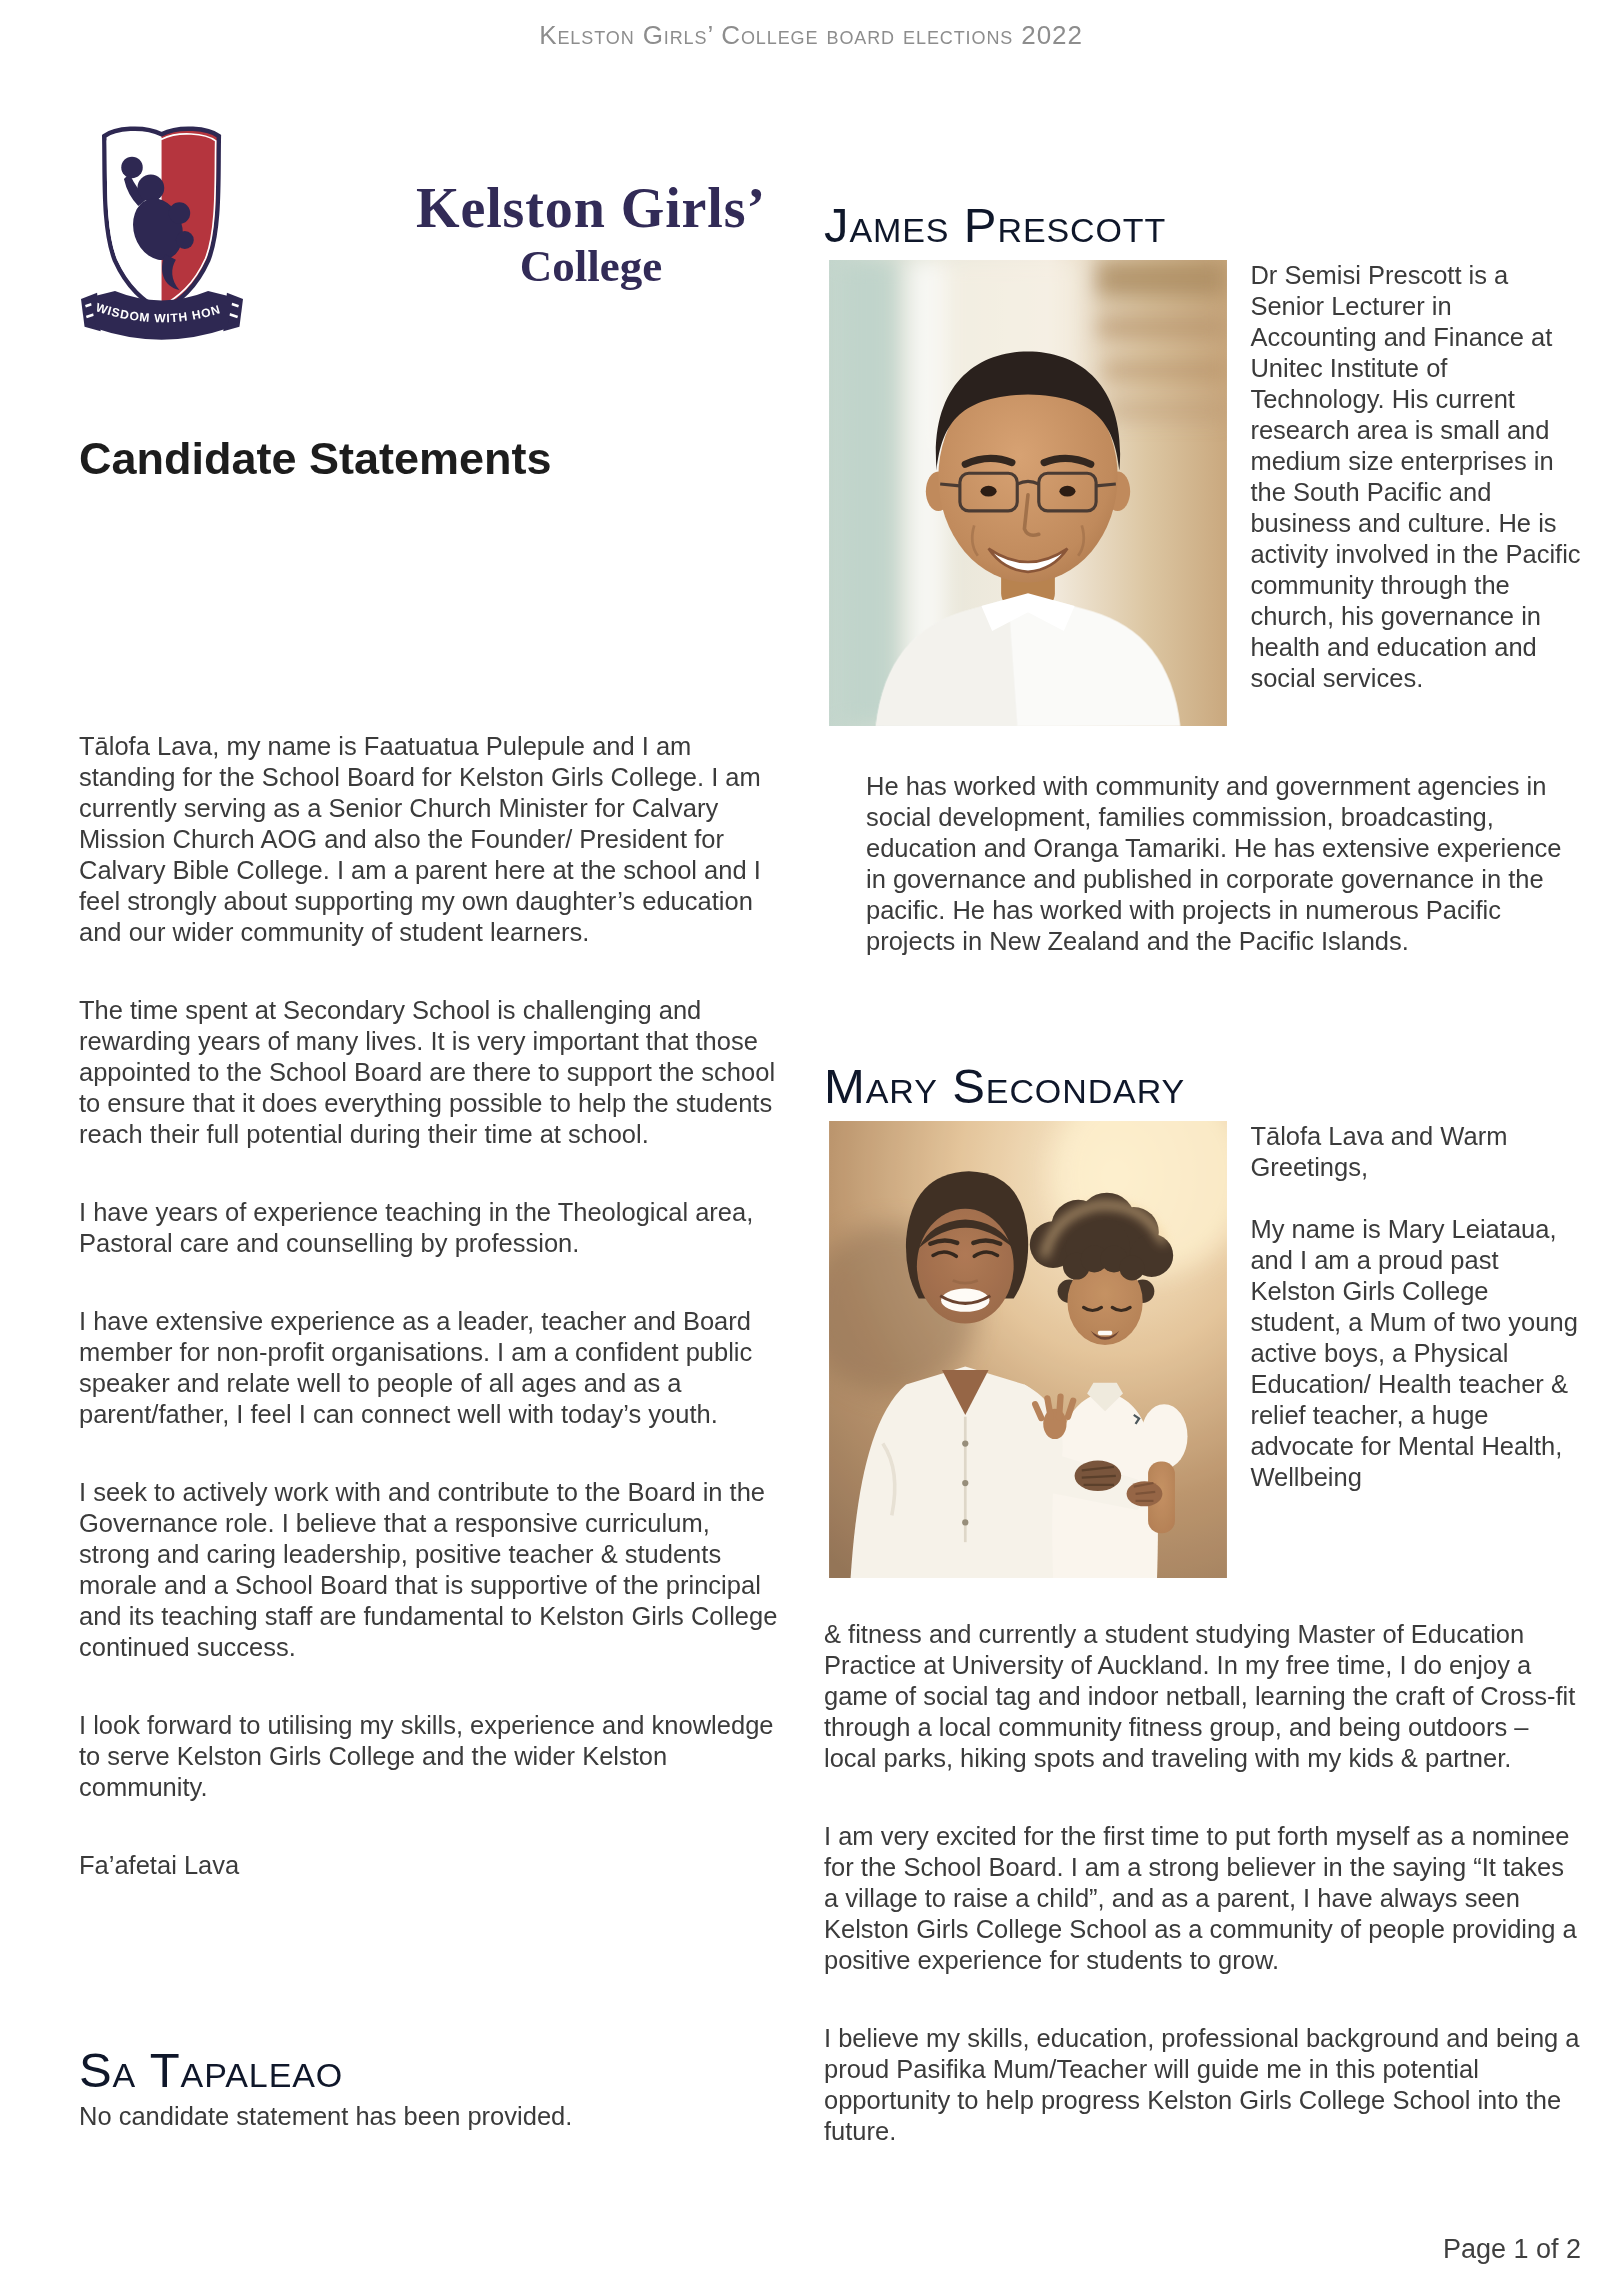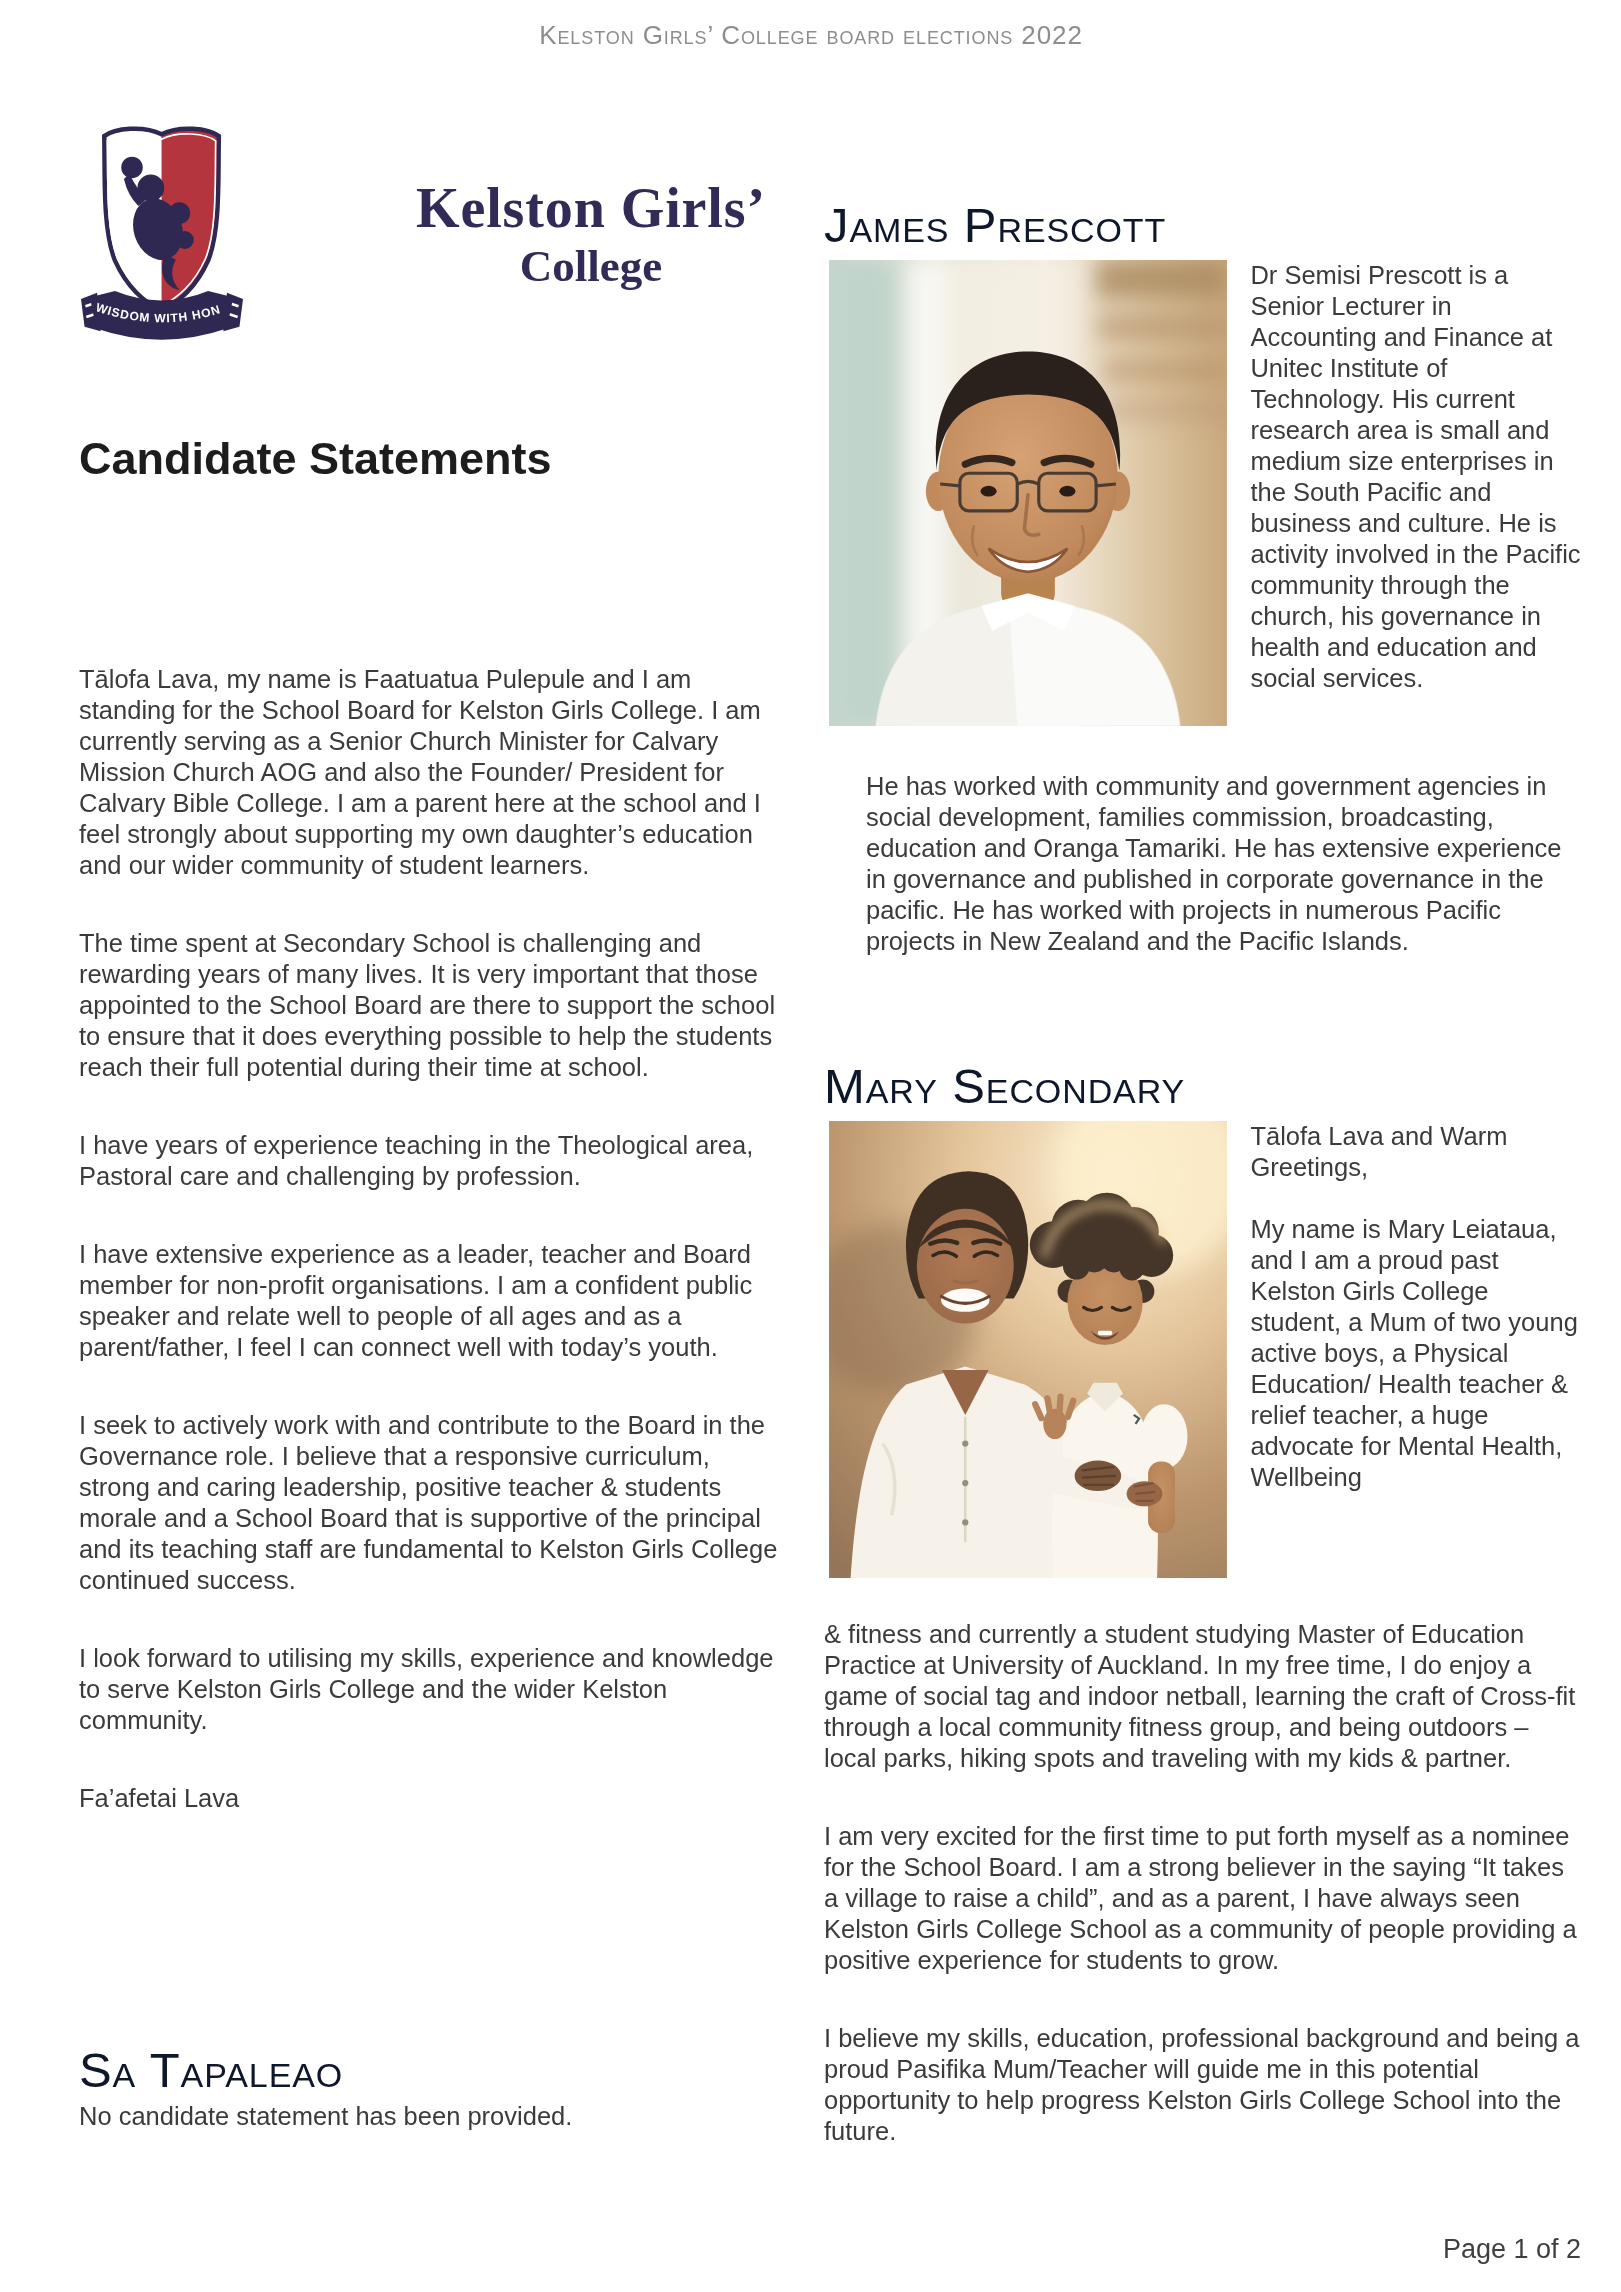--- a/index.html
+++ b/index.html
@@ -25,21 +25,21 @@
   }
   .name-h{
     position:absolute;font-variant:small-caps;font-weight:400;
     font-size:49px;line-height:1;color:#0f172a;letter-spacing:0.9px;white-space:nowrap;
   }
   #h-faatuatua{left:79px;top:629px;}
   #h-sa{left:79px;top:2046px;}
   #h-james{left:824px;top:201px;}
   #h-mary{left:824px;top:1062px;}
 
-  .body-text{position:absolute;left:79px;top:664px;width:700px;}
+  .body-text{position:absolute;left:79px;top:731px;width:700px;}
   .body-text p{font-size:25.5px;line-height:31px;margin:0 0 47px 0;color:#3b3b3b;}
   .body-text p:last-child{margin-bottom:0;}
   .sa-note{position:absolute;left:79px;top:2101px;width:700px;font-size:25.5px;line-height:31px;color:#3b3b3b;}
 
   .candidate-block{position:absolute;left:824px;width:757px;}
   #james-content{top:260px;}
   #mary-content{top:1121px;}
   .photo{float:left;margin:0 23px 9px 5.4px;}
   .photo svg{display:block;}
   .candidate-block p{font-size:25.5px;line-height:31px;margin:0;color:#3b3b3b;}
@@ -104,21 +104,21 @@
   <div class="wordmark">
     <div class="l1">Kelston Girls’</div>
     <div class="l2">College</div>
   </div>
 
   <div class="main-title">Candidate Statements</div>
 
   <div class="body-text">
     <p>Tālofa Lava, my name is Faatuatua Pulepule and I am standing for the School Board for Kelston Girls College. I am currently serving as a Senior Church Minister for Calvary Mission Church AOG and also the Founder/ President for Calvary Bible College. I am a parent here at the school and I feel strongly about supporting my own daughter’s education and our wider community of student learners.</p>
     <p>The time spent at Secondary School is challenging and rewarding years of many lives. It is very important that those appointed to the School Board are there to support the school to ensure that it does everything possible to help the students reach their full potential during their time at school.</p>
-    <p>I have years of experience teaching in the Theological area, Pastoral care and challenging by profession.</p>
+    <p>I have years of experience teaching in the Theological area, Pastoral care and counselling by profession.</p>
     <p>I have extensive experience as a leader, teacher and Board member for non-profit organisations. I am a confident public speaker and relate well to people of all ages and as a parent/father, I feel I can connect well with today’s youth.</p>
     <p>I seek to actively work with and contribute to the Board in the Governance role. I believe that a responsive curriculum, strong and caring leadership, positive teacher &amp; students morale and a School Board that is supportive of the principal and its teaching staff are fundamental to Kelston Girls College continued success.</p>
     <p>I look forward to utilising my skills, experience and knowledge to serve Kelston Girls College and the wider Kelston community.</p>
     <p>Fa’afetai Lava</p>
   </div>
 
   <div class="name-h" id="h-sa">Sa Tapaleao</div>
   <div class="sa-note">No candidate statement has been provided.</div>
 
   <div class="name-h" id="h-james">James Prescott</div>

